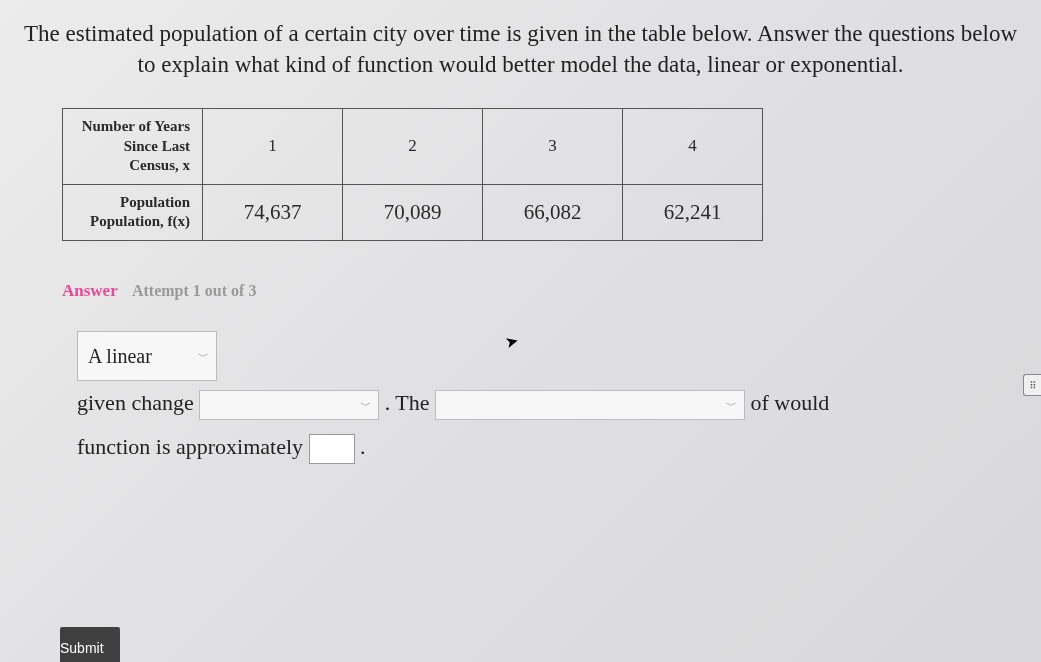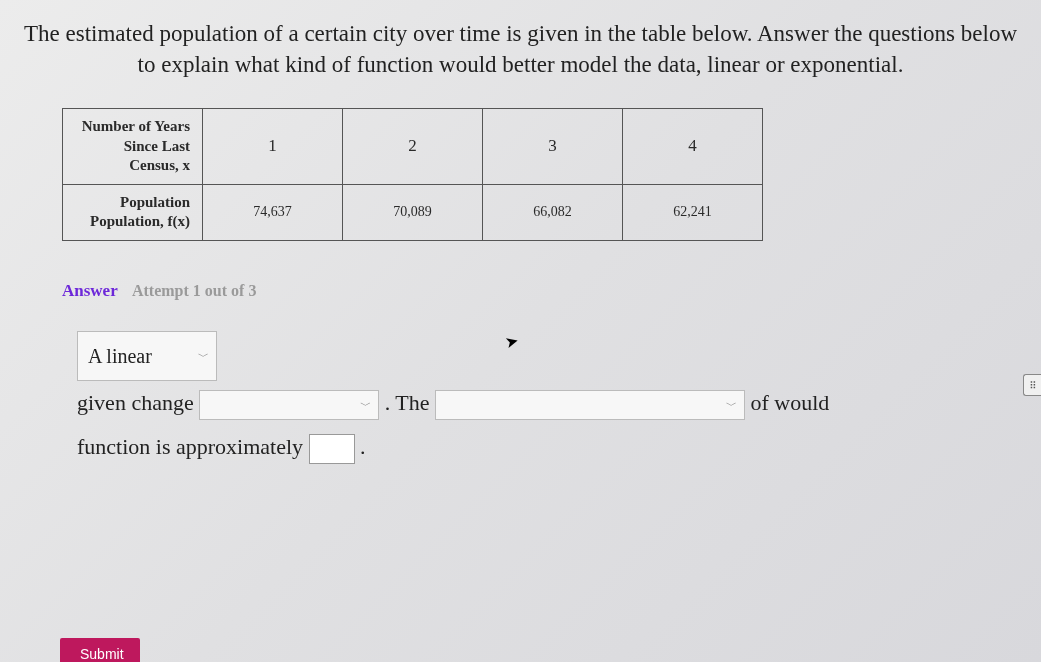--- a/index.html
+++ b/index.html
@@ -36,29 +36,29 @@
   .data-table .row-header {
     text-align: right;
     font-weight: bold;
     font-size: 15px;
     width: 140px;
     line-height: 1.3;
     padding: 8px 12px;
   }
   .data-table .col-val {
     width: 140px;
-    font-size: 14px;
+    font-size: 21px;
   }
   .data-table tr:first-child .col-val { font-size: 17px; }
   .answer-line {
     margin-left: 40px;
     margin-bottom: 30px;
     font-size: 17px;
   }
-  .answer-line .label { font-weight: bold; color: #6d28d9; margin-right: 10px; }
+  .answer-line .label { font-weight: bold; color: #ec4899; margin-right: 10px; }
   .answer-line .attempt { color: #9a9a9a; font-size: 16px; font-weight: bold; }
   .fill-area {
     margin-left: 55px;
     font-size: 22px;
     line-height: 2.0;
     color: #222;
   }
   .select-box {
     display: inline-block;
     border: 1px solid #bbb;
@@ -88,28 +88,28 @@
     border: 1px solid #999;
     background: #fff;
     width: 46px;
     height: 30px;
     vertical-align: middle;
   }
   .submit-btn {
     position: absolute;
     left: 60px;
     bottom: 0;
-    background: #be185d;
+    background: #404040;
     color: #fff;
     font-family: Arial, sans-serif;
     font-size: 14px;
-    padding: 8px 16px 2px 20px;
+    padding: 8px 16px 2px 0;
     border: none;
     border-radius: 2px 2px 0 0;
-    height: 24px;
+    height: 35px;
     overflow: hidden;
   }
   .cursor {
     position: absolute;
     left: 505px;
     top: 332px;
     font-size: 16px;
     color: #000;
     transform: rotate(-15deg);
     pointer-events: none;

